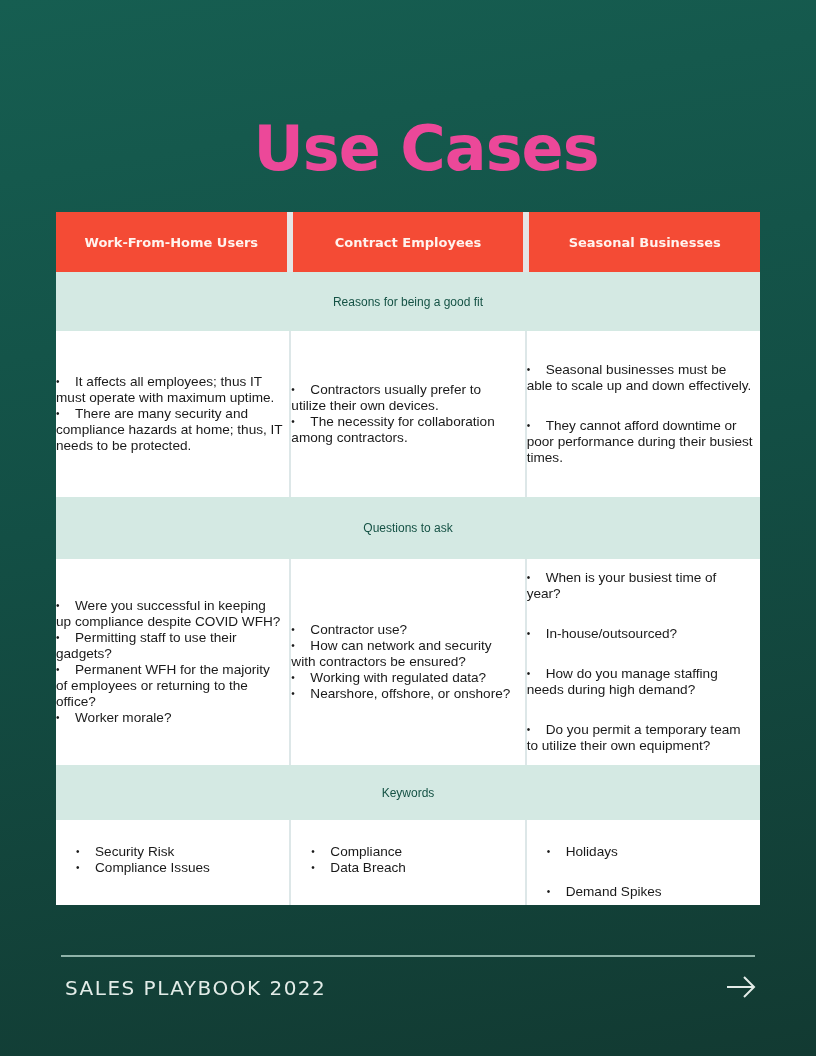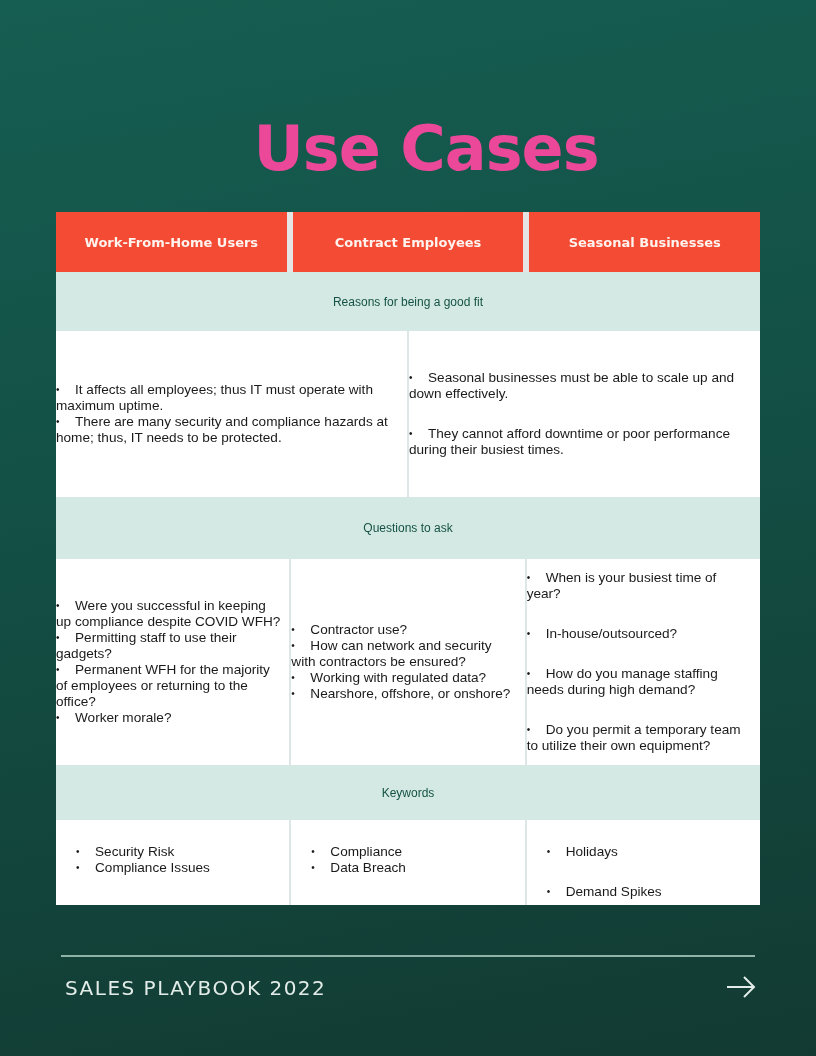--- a/index.html
+++ b/index.html
@@ -65,20 +65,24 @@
     <div class="cell">Seasonal Businesses</div>
   </div>
 
   <div class="band" style="height:59px">Reasons for being a good fit</div>
   <div class="row" style="height:166px">
     <div class="cell">
       <div class="item">It affects all employees; thus IT must operate with maximum uptime.</div>
       <div class="item">There are many security and compliance hazards at home; thus, IT needs to be protected.</div>
     </div>
     <div class="cell">
+      <div class="item">Contractors usually prefer to utilize their own devices.</div>
+      <div class="item">The necessity for collaboration among contractors.</div>
+    </div>
+    <div class="cell">
       <div class="item">Seasonal businesses must be able to scale up and down effectively.</div>
       <div class="item">They cannot afford downtime or poor performance during their busiest times.</div>
     </div>
   </div>
 
   <div class="band" style="height:62px">Questions to ask</div>
   <div class="row" style="height:206px">
     <div class="cell">
       <div class="item">Were you successful in keeping up compliance despite COVID WFH?</div>
       <div class="item">Permitting staff to use their gadgets?</div>

